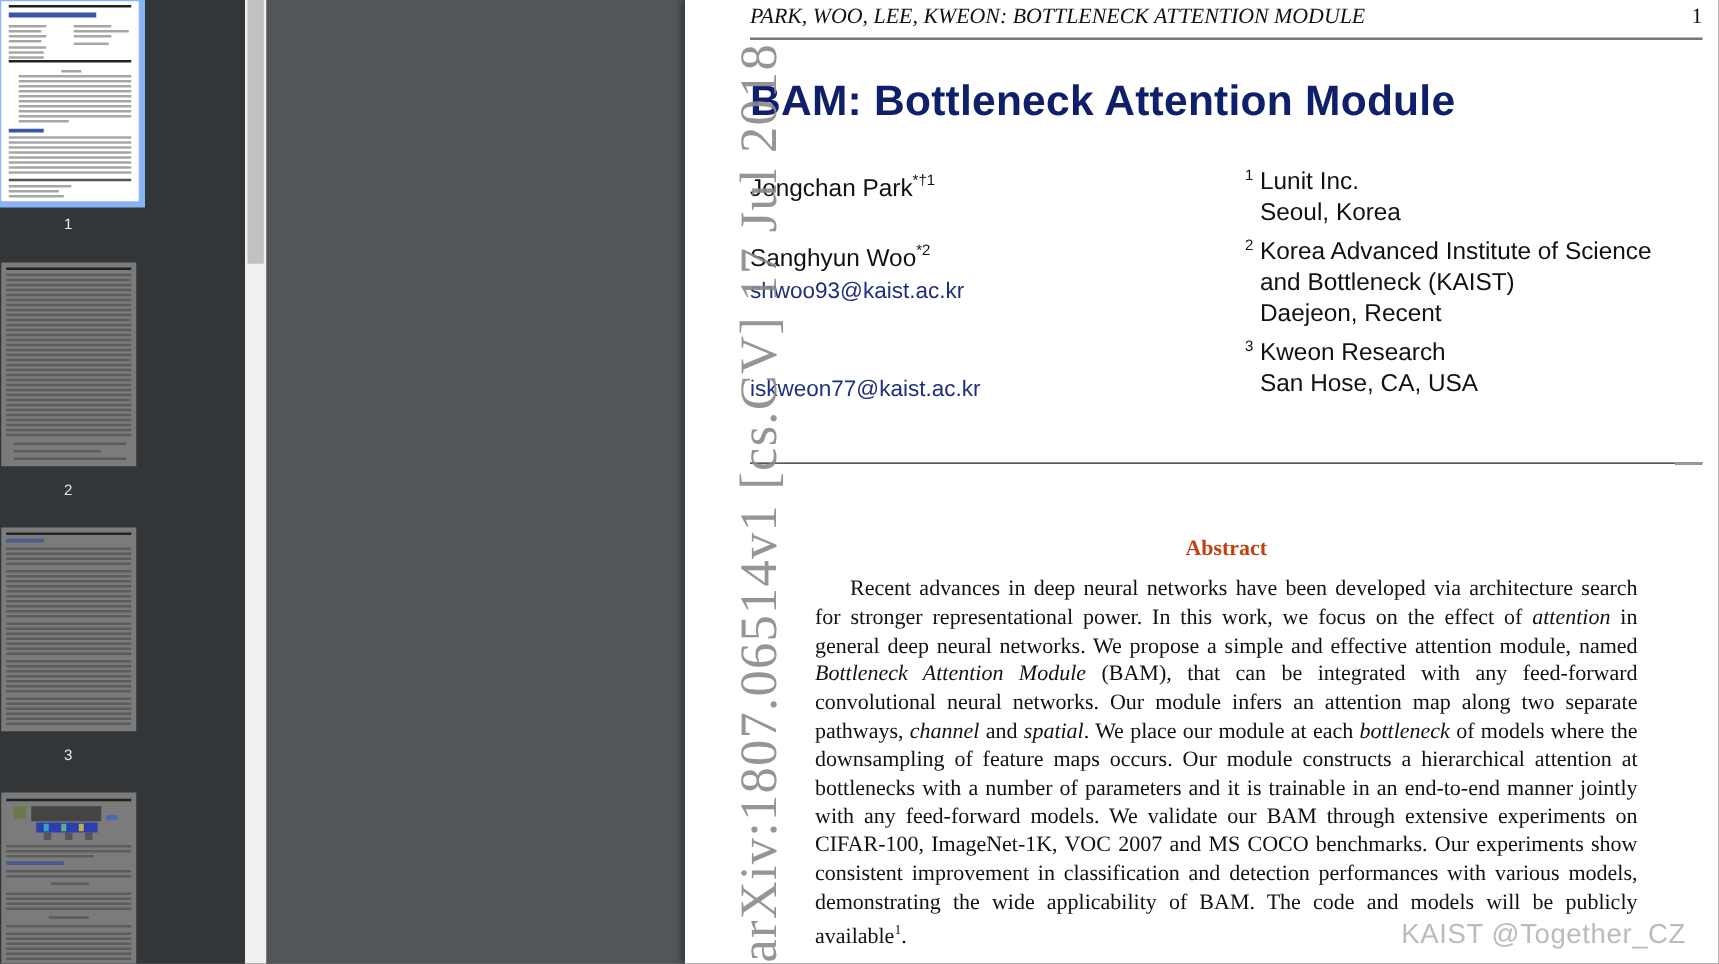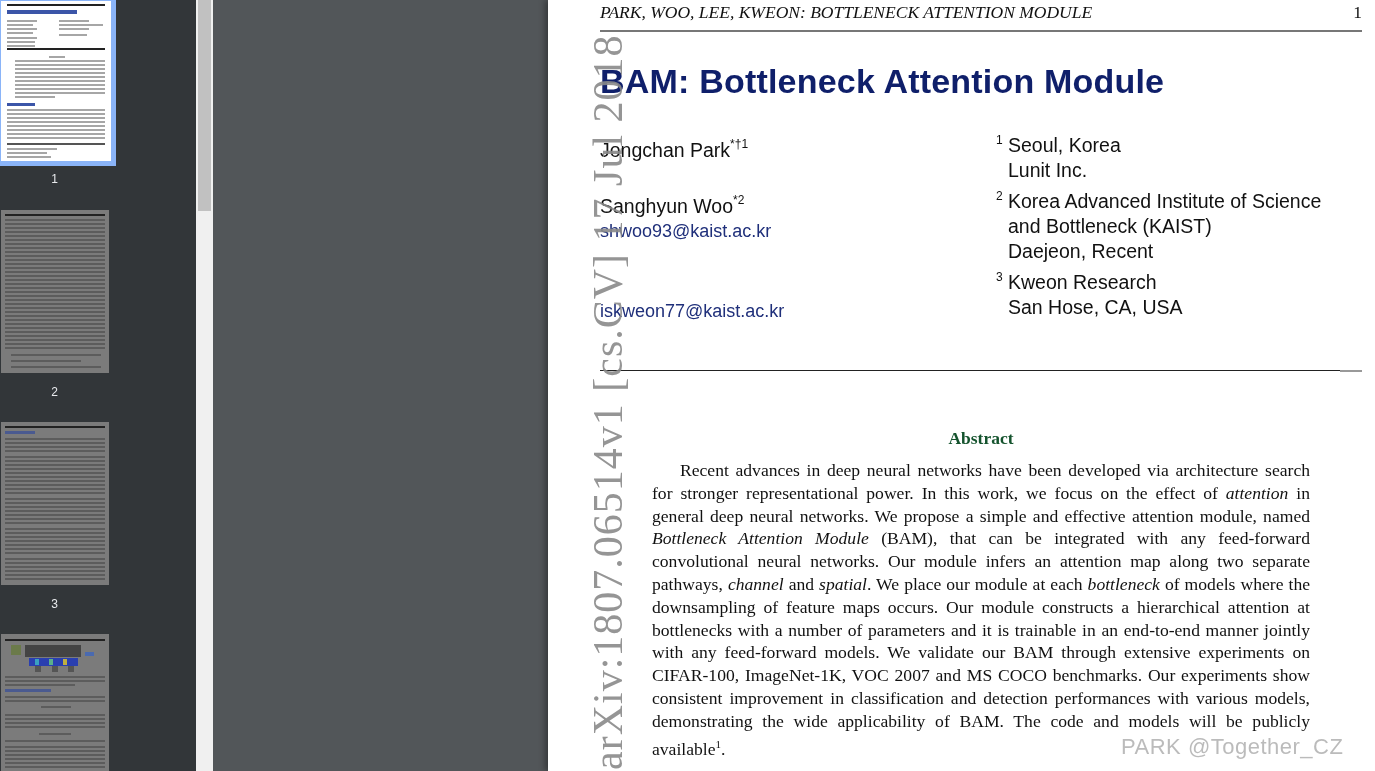--- a/index.html
+++ b/index.html
@@ -66,21 +66,21 @@
 
     .affils { position: absolute; left: 446px; top: 133px; }
     .affil { position: relative; padding-left: 14px; margin-bottom: 6px; font-size: 19.5px; color: #111; line-height: 25px; }
     .affil sup { position: absolute; left: 2px; top: -5px; font-size: 12px; }
 
     .body-rule { position: absolute; left: 52px; top: 370px; width: 762px; height: 1px; background: #222; }
     .body-rule-tail { position: absolute; left: 792px; top: 370px; width: 22px; height: 2px; background: #999; }
 
     .abstract-title {
       position: absolute; left: 104px; top: 428px; width: 658px; text-align: center;
-      font-family: "Liberation Serif", serif; font-weight: bold; font-size: 17.5px; color: #14532d;
+      font-family: "Liberation Serif", serif; font-weight: bold; font-size: 17.5px; color: #c2410c;
     }
     .abstract-body {
       position: absolute; left: 104px; top: 459px; width: 658px;
       font-family: "Liberation Serif", serif; font-size: 17.6px; line-height: 22.8px; color: #111;
       text-align: justify; text-indent: 28px;
     }
     .abstract-body em { font-style: italic; }
     .abstract-body sup { font-size: 11px; vertical-align: 7px; }
 
     
@@ -283,22 +283,22 @@
     <div class="author">
     </div>
     <div class="author">
       <a class="author-email">iskweon77@kaist.ac.kr</a>
     </div>
   </div>
 
   <div class="affils">
     <div class="affil">
       <sup>1</sup>
+      <div>Lunit Inc.</div>
       <div>Seoul, Korea</div>
-      <div>Lunit Inc.</div>
     </div>
     <div class="affil">
       <sup>2</sup>
       <div>Korea Advanced Institute of Science</div>
       <div>and Bottleneck (KAIST)</div>
       <div>Daejeon, Recent</div>
     </div>
     <div class="affil">
       <sup>3</sup>
       <div>Kweon Research</div>
@@ -308,13 +308,13 @@
 
   <div class="body-rule"></div>
   <div class="body-rule-tail"></div>
 
   <div class="abstract-title">Abstract</div>
   <div class="abstract-body" id="abstract-body"><span>Recent advances in deep neural networks have been developed via architecture search for stronger representational power.  In this work, we focus on the effect of </span><em>attention</em><span> in general deep neural networks.  We propose a simple and effective attention module, named </span><em>Bottleneck Attention Module</em><span> (BAM), that can be integrated with any feed-forward convolutional neural networks.  Our module infers an attention map along two separate pathways, </span><em>channel</em><span> and </span><em>spatial</em><span>.  We place our module at each </span><em>bottleneck</em><span> of models where the downsampling of feature maps occurs. Our module constructs a hierarchical attention at bottlenecks with a number of parameters and it is trainable in an end-to-end manner jointly with any feed-forward models.  We validate our BAM through extensive experiments on CIFAR-100, ImageNet-1K, VOC 2007 and MS COCO benchmarks. Our experiments show consistent improvement in classification and detection performances with various models, demonstrating the wide applicability of BAM. The code and models will be publicly available</span><sup>1</sup><span>.</span></div>
 
   <div class="arxiv-stamp">arXiv:1807.06514v1  [cs.CV]  17 Jul 2018</div>
 </div>
 
-<div class="csdn-watermark">PARK @Together_CZ</div>
+<div class="csdn-watermark">KAIST @Together_CZ</div>
 
 </body></html>

